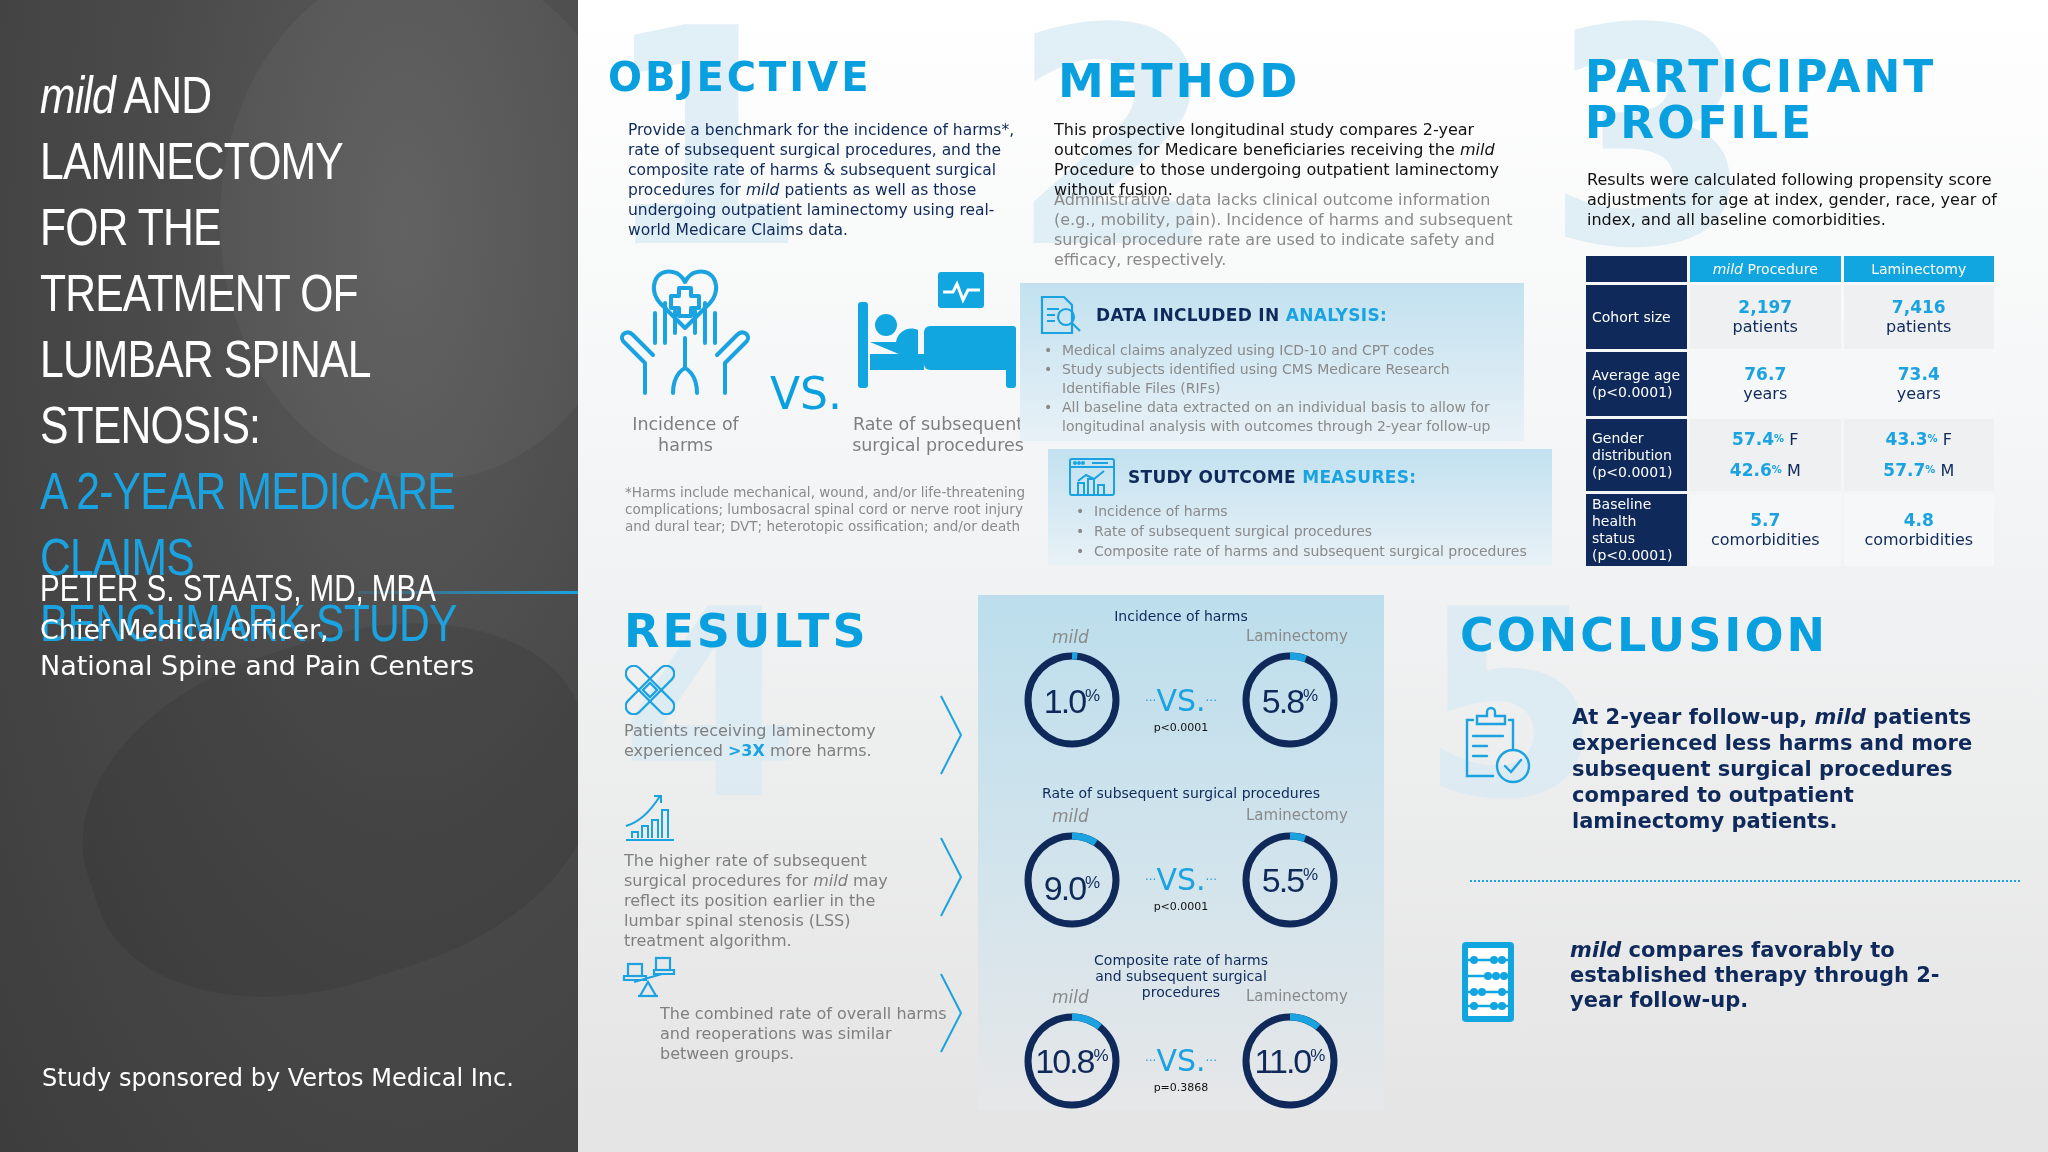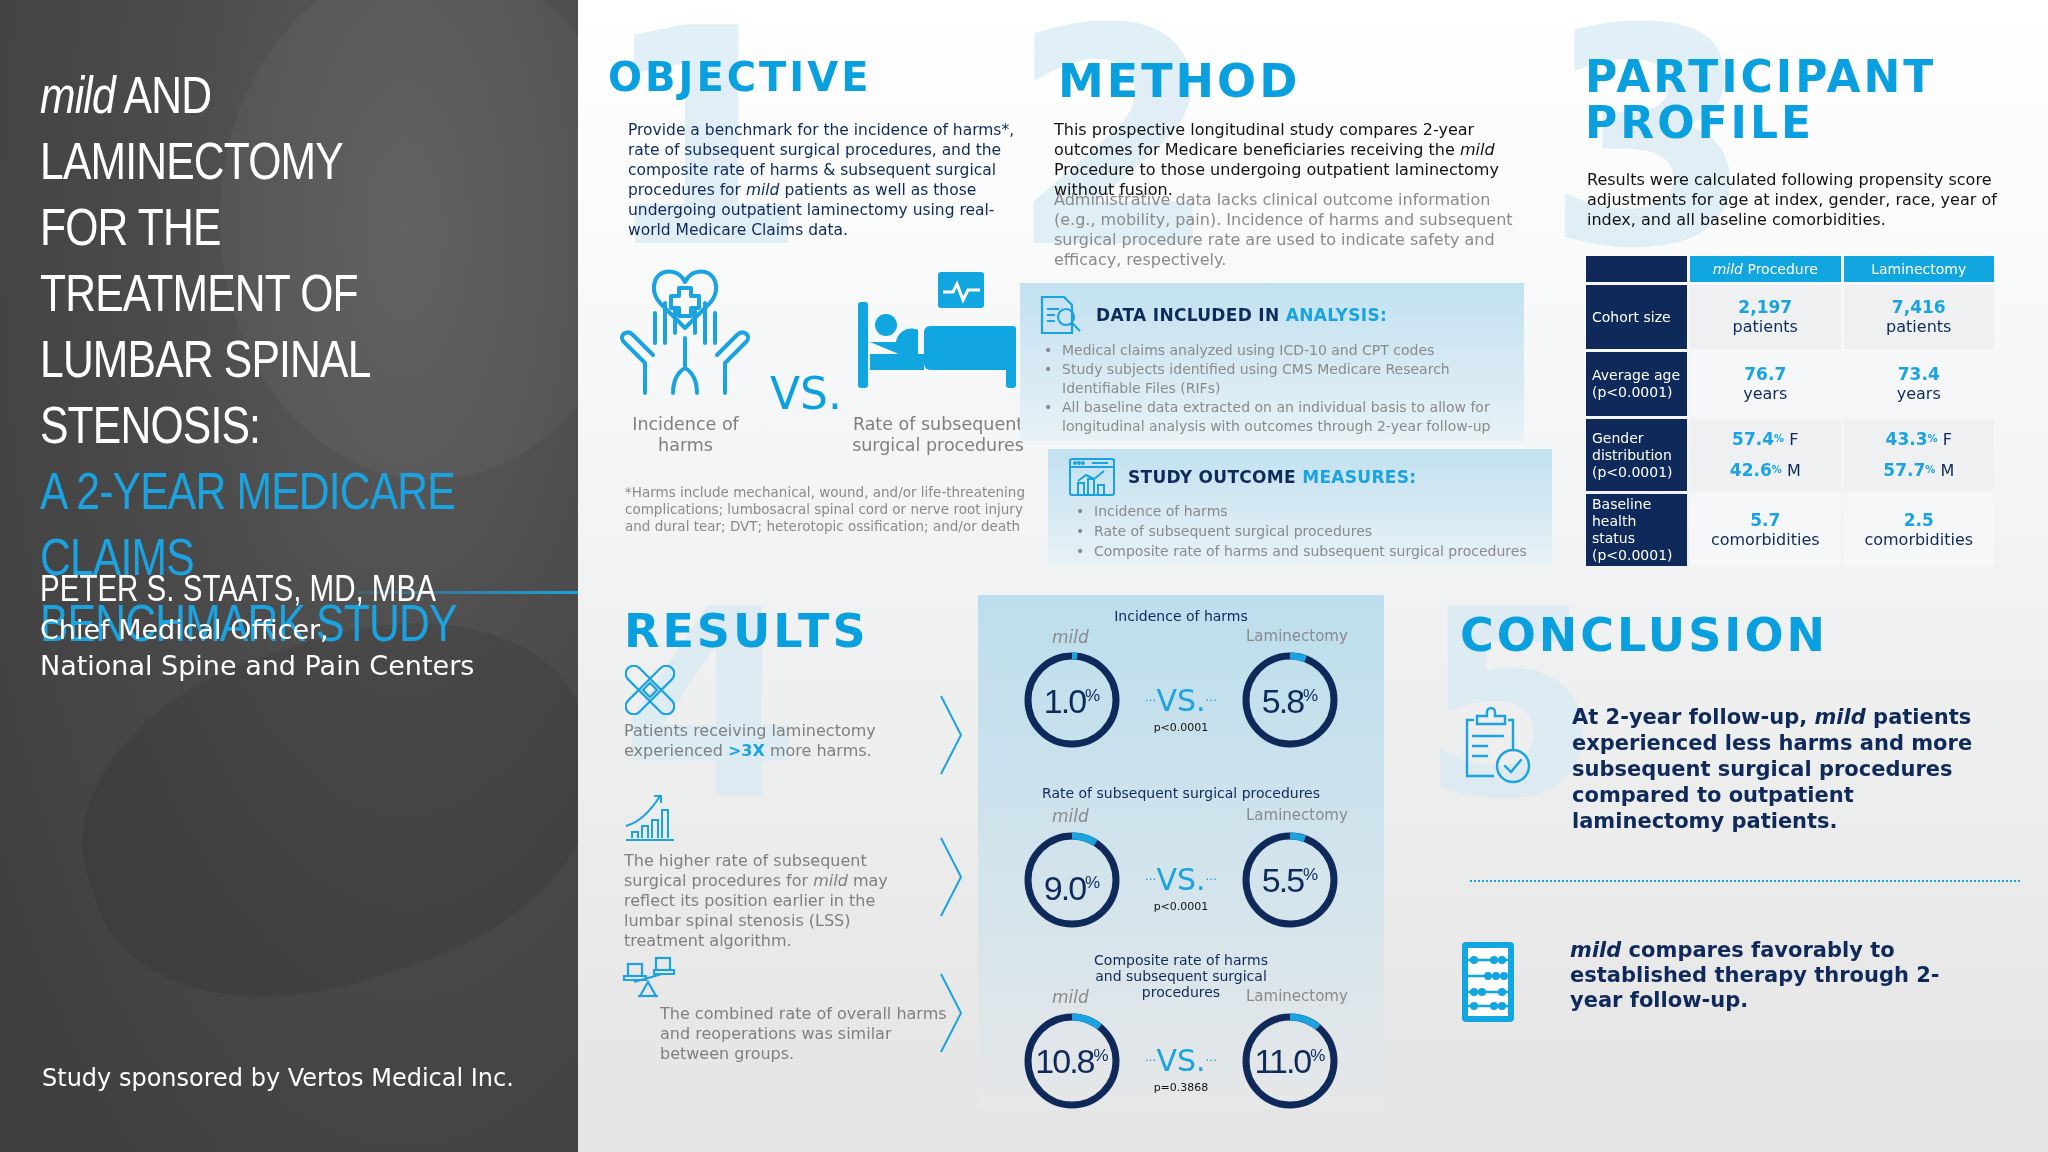--- a/index.html
+++ b/index.html
@@ -208,21 +208,21 @@
       <span class="num">42.6</span><span class="pct">%</span> <span>M</span>
     </td>
     <td class="val" style="line-height:30px">
       <span class="num">43.3</span><span class="pct">%</span> <span>F</span><br>
       <span class="num">57.7</span><span class="pct">%</span> <span>M</span>
     </td>
   </tr>
   <tr style="height:72px">
     <td class="lab">Baseline health status (p&lt;0.0001)</td>
     <td class="val"><span class="num">5.7</span><br><span>comorbidities</span></td>
-    <td class="val"><span class="num">2.5</span><br><span>comorbidities</span></td>
+    <td class="val"><span class="num">4.8</span><br><span>comorbidities</span></td>
   </tr>
 </tbody>
   </table>
 
 <div class="h-blue" style="left:624px;top:604px;font-size:46px;">RESULTS</div>
 
 <svg style="position:absolute;left:625px;top:665px" width="50" height="50" viewBox="0 0 50 50" fill="none" stroke="#1aa3e0" stroke-width="2.2">
   <rect x="-6" y="17" width="62" height="16" rx="8" transform="rotate(45 25 25)"></rect>
   <rect x="-6" y="17" width="62" height="16" rx="8" transform="rotate(-45 25 25)"></rect>
   <rect x="20" y="20" width="10" height="10" transform="rotate(45 25 25)"></rect>

